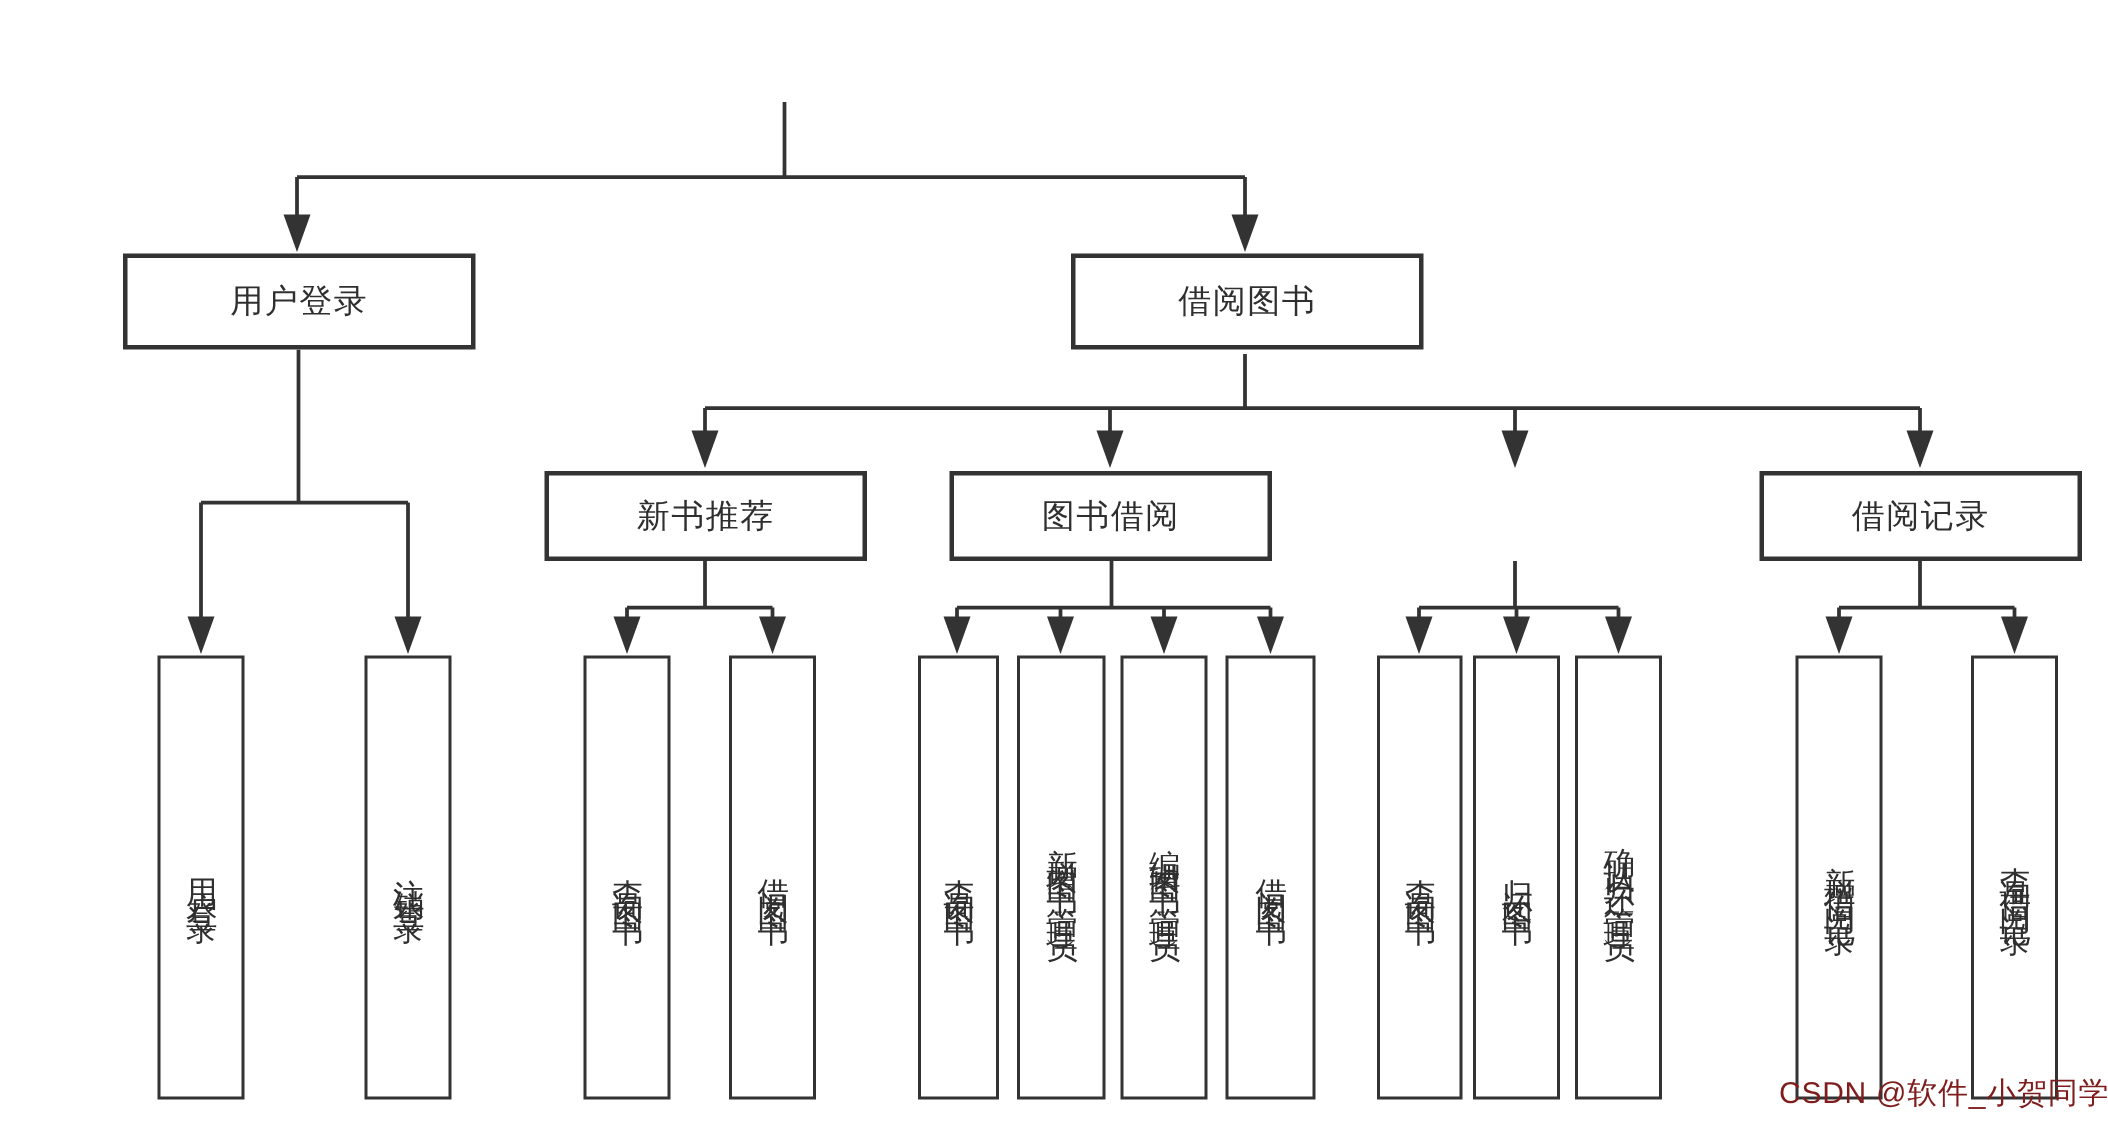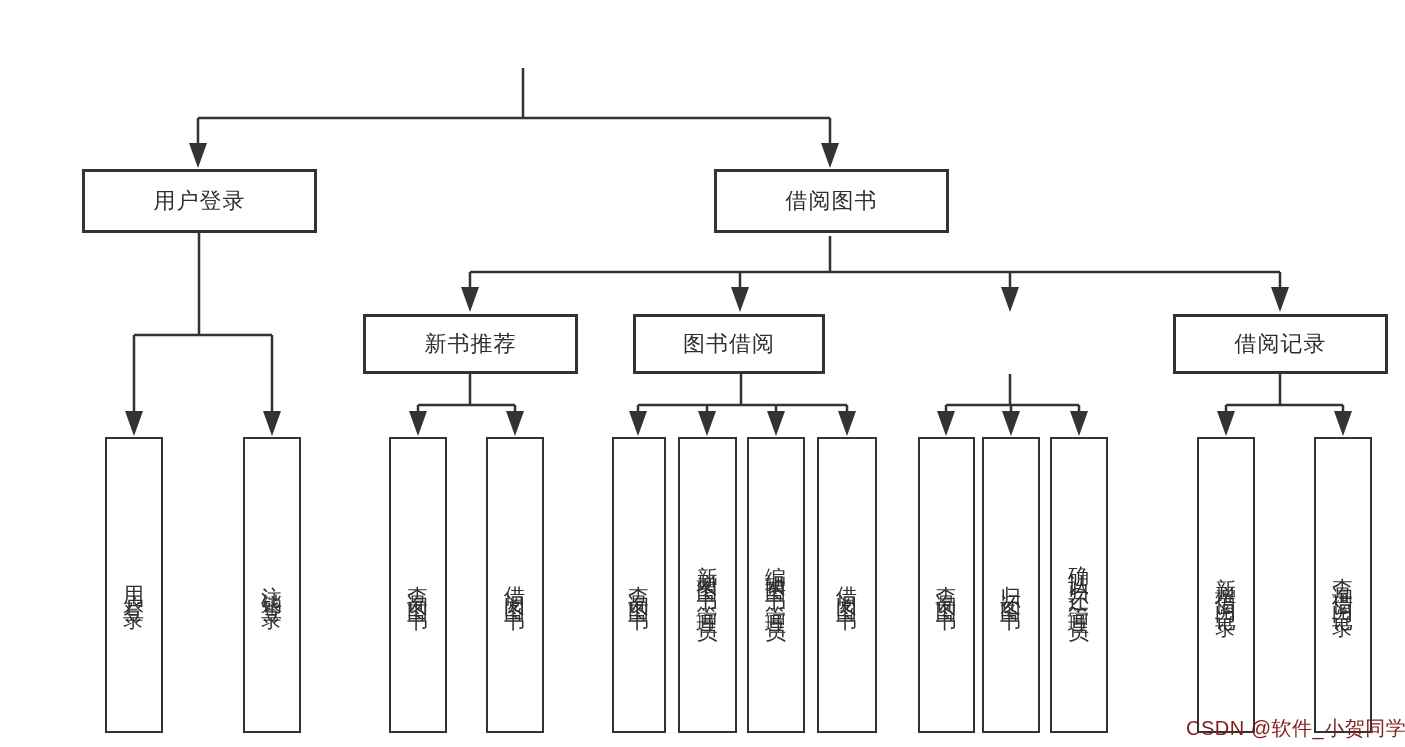--- a/index.html
+++ b/index.html
@@ -69,21 +69,21 @@
       <polygon class="arrow" points="1217,411 1235,411 1226,436"></polygon>
       <polygon class="arrow" points="1334,411 1352,411 1343,436"></polygon>
     </g>
   </svg>
 
 
   <div class="hbox" style="left:82px;top:169px;width:235px;height:64px;">用户登录</div>
   <div class="hbox" style="left:714px;top:169px;width:235px;height:64px;">借阅图书</div>
 
   <div class="hbox" style="left:363px;top:314px;width:215px;height:60px;text-align:center;">新书推荐</div>
-  <div class="hbox" style="left:633px;top:314px;width:192px;height:60px;">图书借阅</div>
+  <div class="hbox" style="left:633px;top:314px;width:215px;height:60px;">图书借阅</div>
   <div class="hbox" style="left:1173px;top:314px;width:215px;height:60px;">借阅记录</div>
 
   <div class="vbox" style="left:105px;width:58px;">用户登录</div>
   <div class="vbox" style="left:243px;width:58px;">注销登录</div>
 
   <div class="vbox" style="left:389px;width:58px;">查询图书</div>
   <div class="vbox" style="left:486px;width:58px;">借阅图书</div>
 
   <div class="vbox" style="left:612px;width:54px;">查询图书</div>
   <div class="vbox" style="left:678px;width:59px;">新增图书（管理员）</div>

